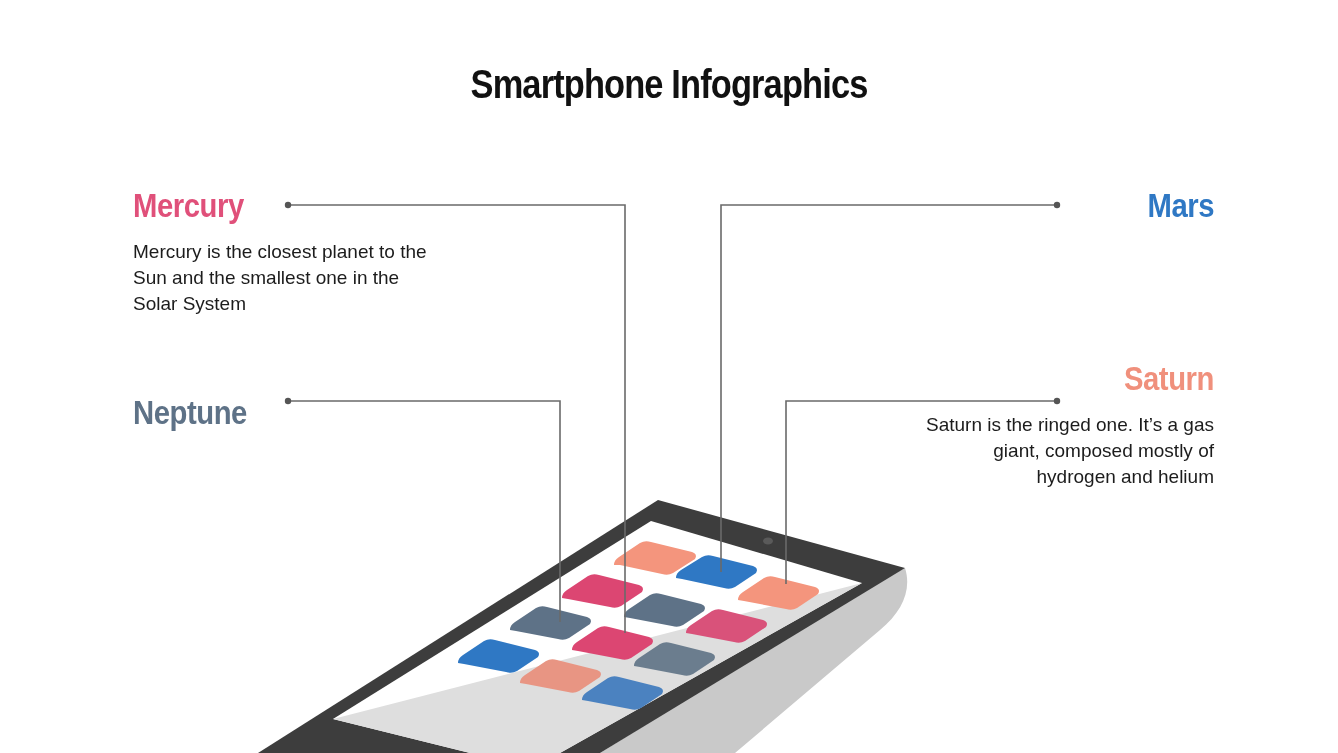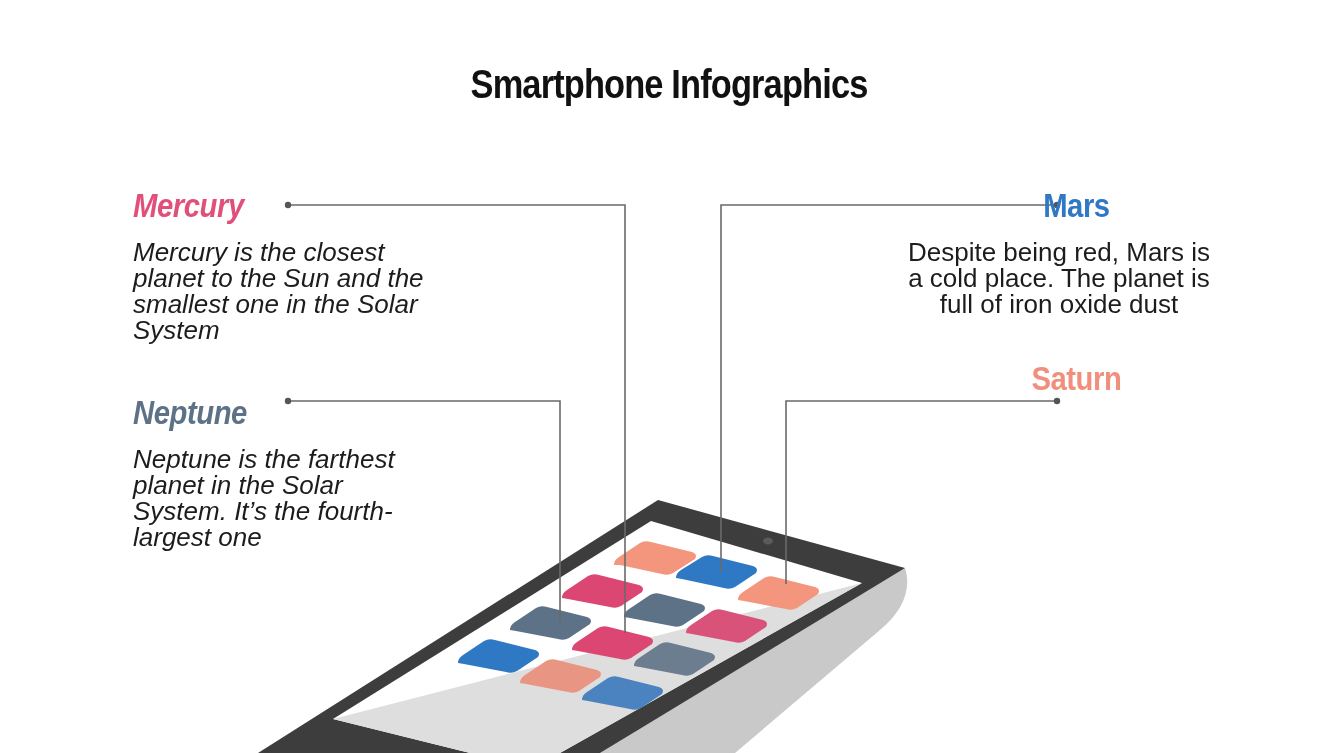--- a/index.html
+++ b/index.html
@@ -2,27 +2,27 @@
 <html><head>
 <meta charset="utf-8">
 <style>
   html, body { margin:0; padding:0; background:#ffffff; }
   body { width:1338px; height:753px; position:relative; overflow:hidden;
          font-family:"Liberation Sans", sans-serif; color:#1a1a1a; }
   .title { position:absolute; left:0; width:1338px; top:62px; text-align:center;
            font-family:"Liberation Sans", sans-serif; font-weight:700; font-size:40px;
            letter-spacing:-1px; transform:scaleX(0.86); transform-origin:center; color:#111; }
   .block { position:absolute; width:320px; }
-  .block.left { left:133px; text-align:left;font-style:italic; }
-  .block.right { right:124px; text-align:center; }
+  .block.left { left:133px; text-align:left; }
+  .block.right { right:124px; text-align:right; }
   .block h2 { margin:0; font-family:"Liberation Sans", sans-serif; font-weight:700;
               font-size:34px; line-height:40px; letter-spacing:-0.5px; }
   .block.left h2 { transform:scaleX(0.86); transform-origin:left center; }
   .block.right h2 { transform:scaleX(0.86); transform-origin:right center; }
-  .block p { margin:14px 0 0 0; font-size:26px; line-height:26px; color:#1c1c1c; }
+  .block p { margin:14px 0 0 0; font-size:19px; line-height:26px; color:#1c1c1c; }
   .block.right p { margin-left:auto; }
   svg.art { position:absolute; left:0; top:0; }
 </style>
 </head>
 <body>
 
 <div class="title">Smartphone Infographics</div>
 
 <svg class="art" width="1338" height="753" viewBox="0 0 1338 753">
 
@@ -68,23 +68,22 @@
   </g>
 </svg>
 
 <div class="block left" style="top:185px;">
   <h2 style="color:#e0507a">Mercury</h2>
   <p style="width:300px">Mercury is the closest planet to the Sun and the smallest one in the Solar System</p>
 </div>
 
 <div class="block left" style="top:392px;">
   <h2 style="color:#5e7287">Neptune</h2>
-  <p style="width:305px">Neptune is the farthest planet in the Solar System. It’s the fourth-largest one</p>
 </div>
 
 <div class="block right" style="top:185px;">
   <h2 style="color:#2f78c4">Mars</h2>
-  <p style="width:310px">Despite being red, Mars is a cold place. The planet is full of iron oxide dust</p>
 </div>
 
 <div class="block right" style="top:358px;">
   <h2 style="color:#f0907c">Saturn</h2>
+  <p style="width:300px">Saturn is the ringed one. It’s a gas giant, composed mostly of hydrogen and helium</p>
 </div>
 
 </body></html>

